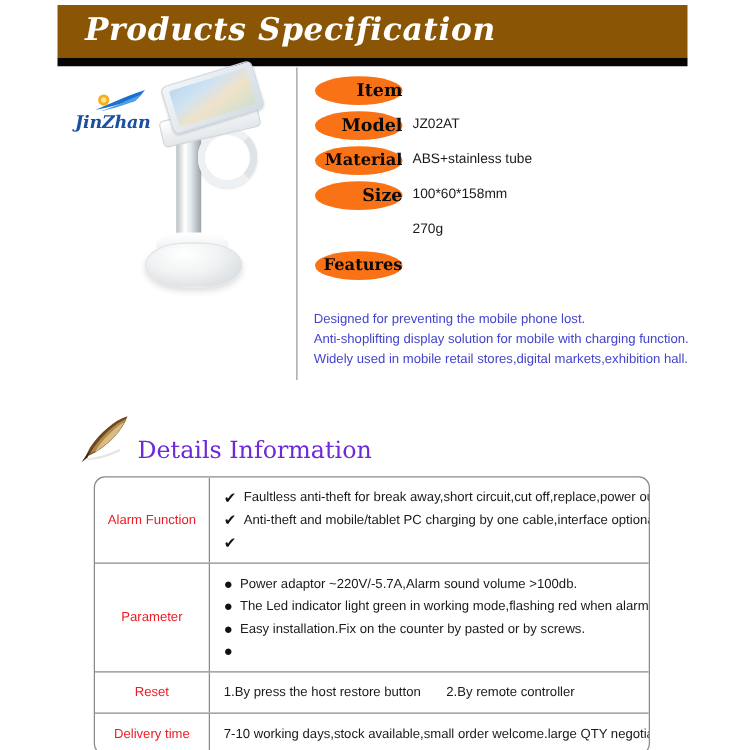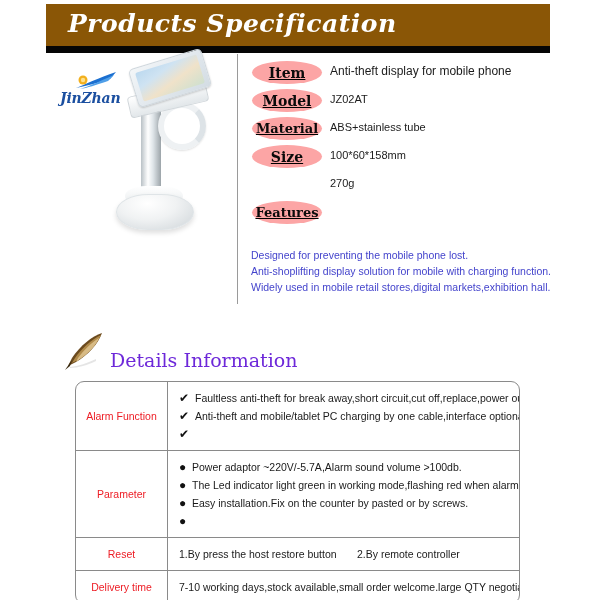--- a/index.html
+++ b/index.html
@@ -316,26 +316,25 @@
   .spec-row {
     position: relative;
     height: 28px;
   }
   .spec-pill {
     position: absolute;
     left: 4px;
     top: 3px;
     width: 70px;
     height: 23px;
-    background: #fca5a5;
+    background: #f97316;
     border-radius: 50%;
     display: flex;
     align-items: center;
-    justify-content: center;
-    text-decoration: underline;
+    justify-content: flex-end;
   }
   .spec-pill span {
     font-family: "DejaVu Serif", serif;
     font-weight: bold;
     font-size: 14px;
     color: #0a0a0a;
     line-height: 14px;
     white-space: nowrap;
   }
   .spec-pill.narrow span { font-size: 13px; }
@@ -495,21 +494,20 @@
     </div>
   </div>
 
 
   <div class="spec-list">
 
     <div class="spec-row item">
       <div class="spec-pill">
         <span>Item</span>
       </div>
-      <div class="spec-value">Anti-theft display for mobile phone</div>
     </div>
 
     <div class="spec-row">
       <div class="spec-pill">
         <span>Model</span>
       </div>
       <div class="spec-value">JZ02AT</div>
     </div>
 
     <div class="spec-row">

